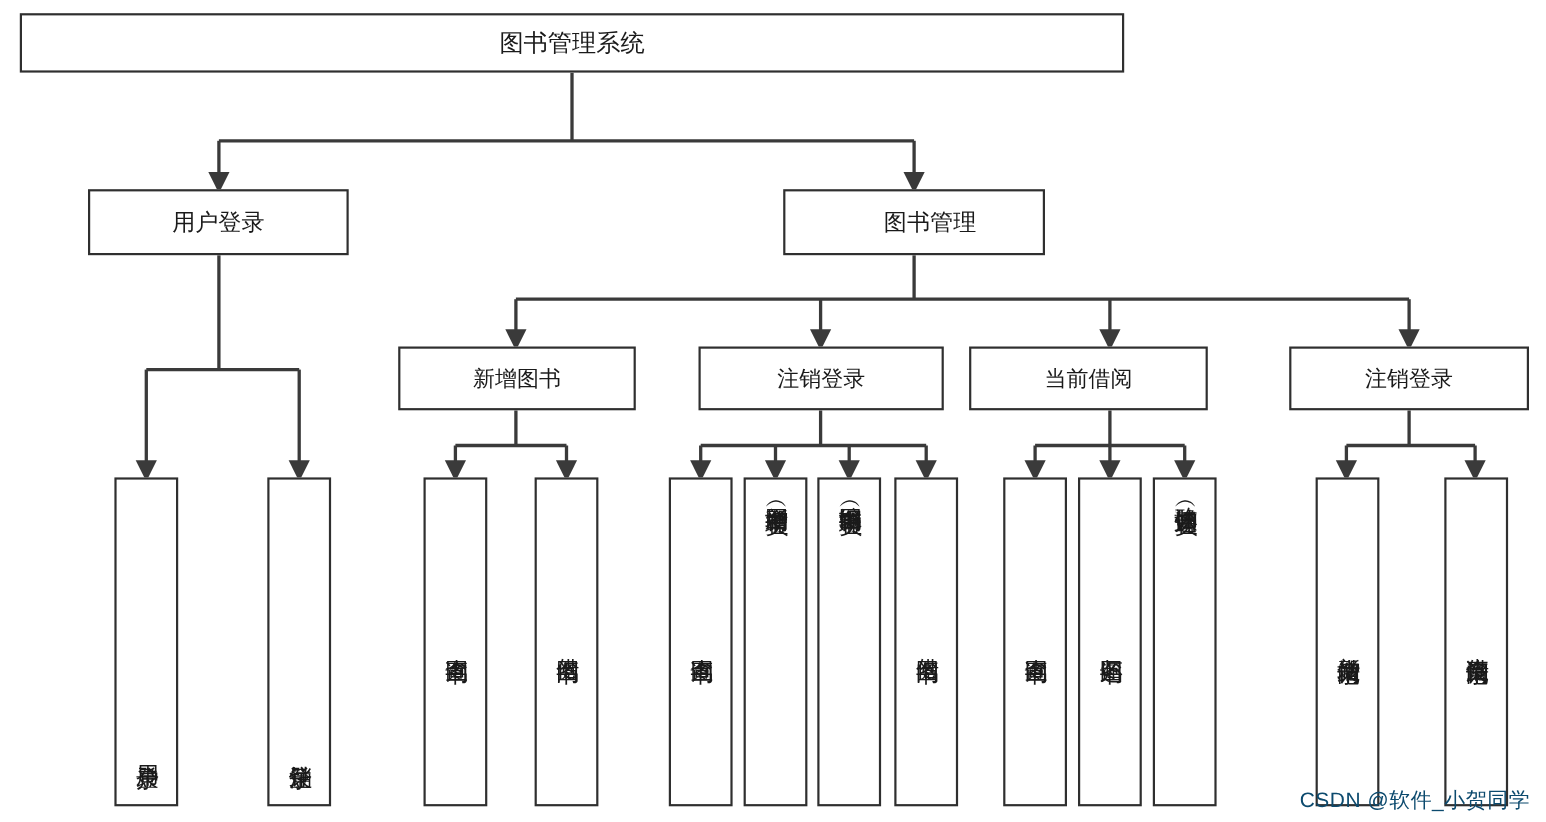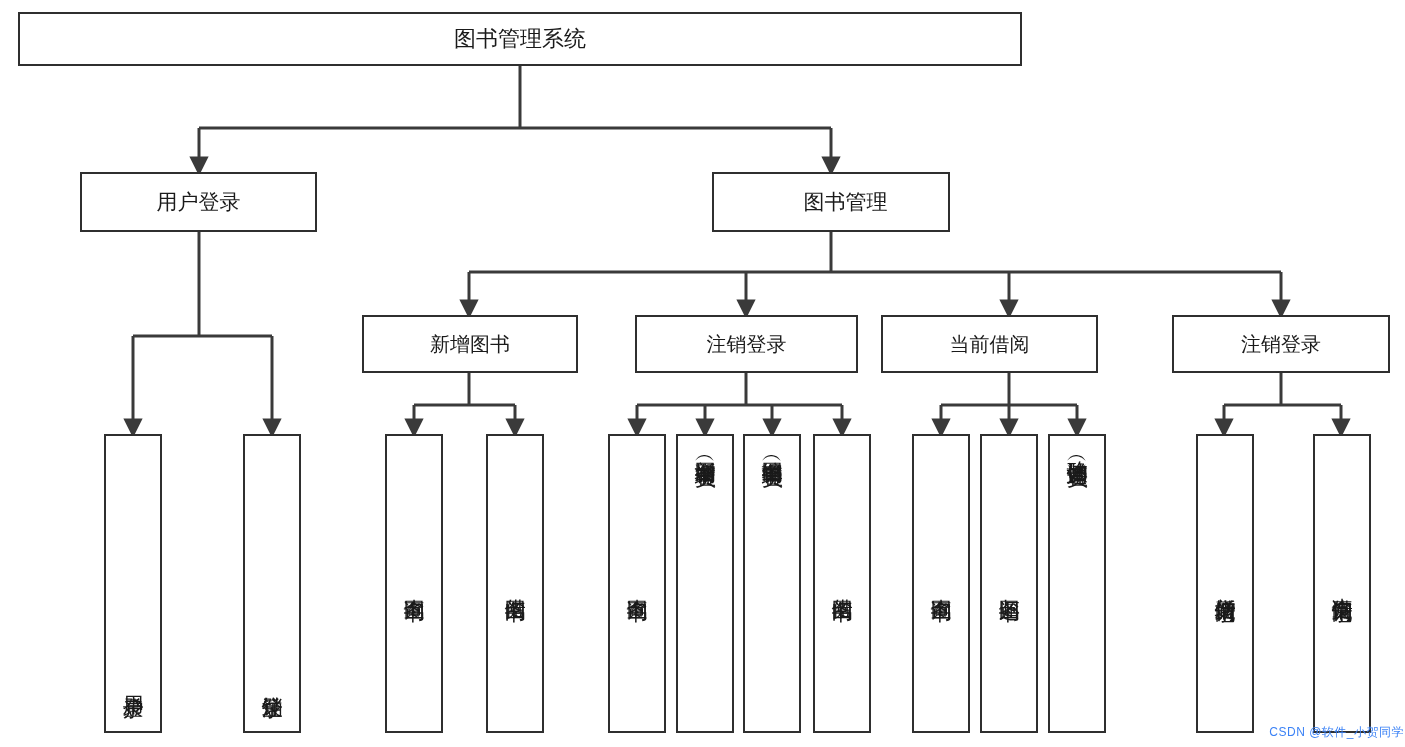--- a/index.html
+++ b/index.html
@@ -41,23 +41,23 @@
     line-height:1.16;
     letter-spacing:1px;
     color:#1a1a1a;
     white-space:nowrap;
   }
   .leaf.align-center{align-items:center;}
   .leaf.align-top{align-items:flex-start;padding-top:8px;}
   .leaf.align-bottom{align-items:flex-end;padding-bottom:48px;}
   #watermark{
     position:absolute;
-    right:1px;bottom:6px;
-    font-size:12px;
-    color:#3b82f6;
+    right:14px;bottom:6px;
+    font-size:19px;
+    color:#0c4a6e;
     letter-spacing:0.5px;
     z-index:3;
     white-space:nowrap;
   }
 </style>
 </head>
 <body>
 
 <div id="canvas">
 

